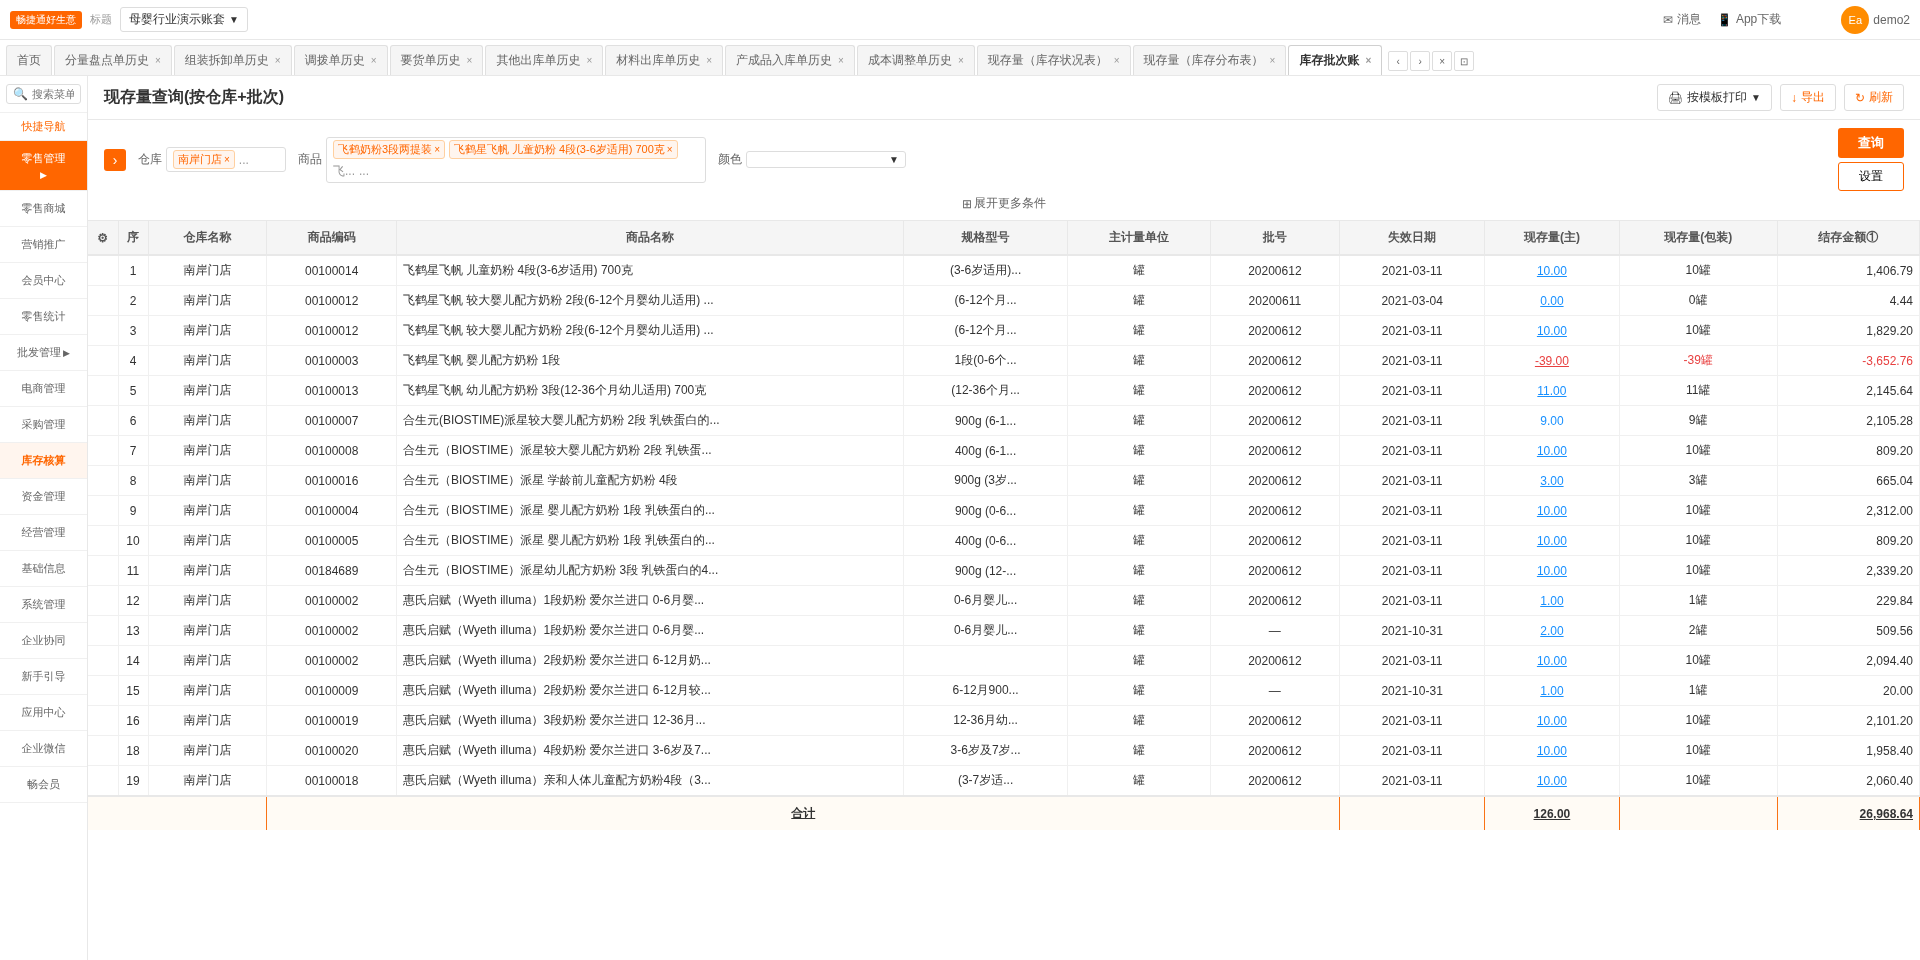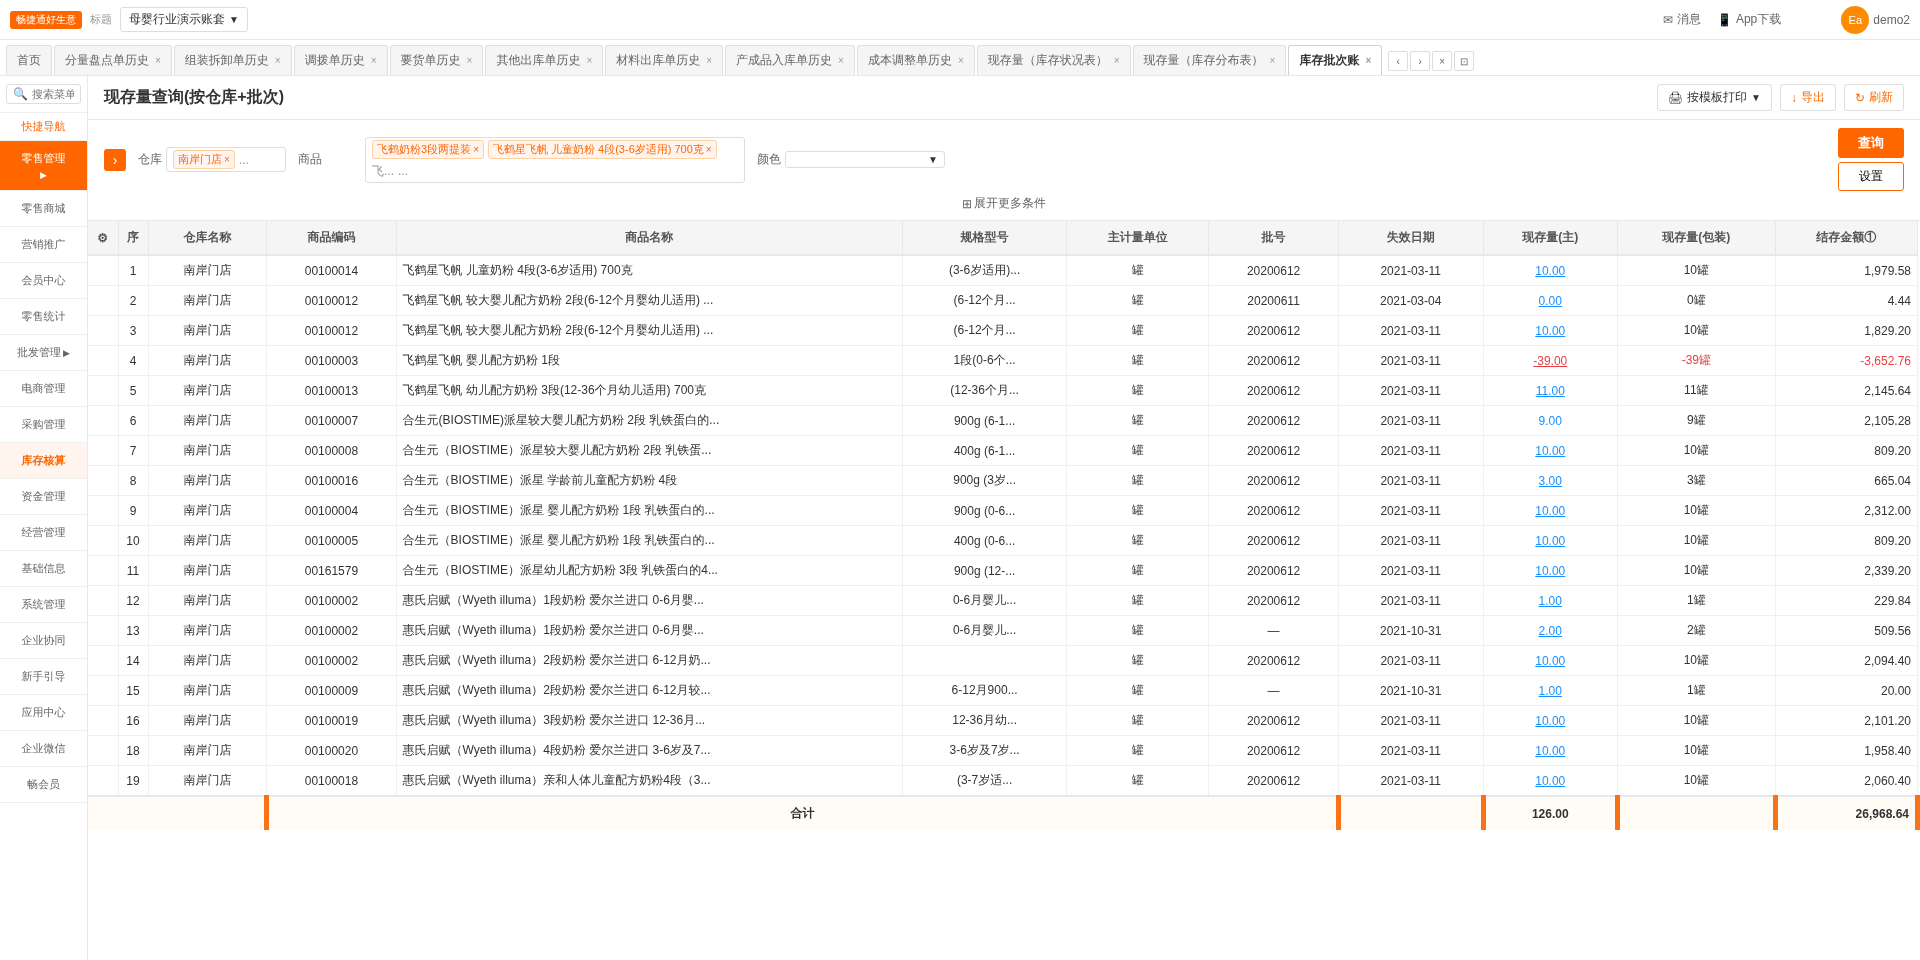--- a/index.html
+++ b/index.html
@@ -391,21 +391,22 @@
       max-width: 200px;
     }
     tfoot tr {
       background: #fffbf5;
       border-top: 2px solid #e8e8e8;
       font-weight: bold;
     }
     tfoot td {
       padding: 8px 6px;
       text-align: center;
-      border-right: 5px solid #f97316;
+      border-right: 1px solid #f97316;
+      text-decoration: underline;
     }
 
     
     ::-webkit-scrollbar { width: 6px; height: 6px; }
     ::-webkit-scrollbar-track { background: #f1f1f1; }
     ::-webkit-scrollbar-thumb { background: #ccc; border-radius: 3px; }
   </style>
 </head>
 <body>
 
@@ -590,21 +591,21 @@
             <div class="filter-tag">
               <span>南岸门店</span>
               <span class="tag-x">×</span>
             </div>
             <span class="filter-ellipsis">...</span>
           </div>
         </div>
 
         <div class="filter-item">
           <span class="filter-label">商品</span>
-          <div class="filter-tags" style="max-width:380px;margin-left:39px;">
+          <div class="filter-tags" style="max-width:380px;">
             <div class="filter-tag">
               <span>飞鹤奶粉3段两提装</span>
               <span class="tag-x">×</span>
             </div>
             <div class="filter-tag">
               <span>飞鹤星飞帆 儿童奶粉 4段(3-6岁适用) 700克</span>
               <span class="tag-x">×</span>
             </div>
             <span class="filter-ellipsis">飞...</span>
             <span class="filter-ellipsis">...</span>
@@ -656,21 +657,21 @@
     <td>1</td>
     <td>南岸门店</td>
     <td>00100014</td>
     <td style="text-align:left;max-width:260px;overflow:hidden;text-overflow:ellipsis;" title="飞鹤星飞帆 儿童奶粉 4段(3-6岁适用) 700克">飞鹤星飞帆 儿童奶粉 4段(3-6岁适用) 700克</td>
     <td>(3-6岁适用)...</td>
     <td>罐</td>
     <td>20200612</td>
     <td>2021-03-11</td>
     <td style="text-decoration:underline;cursor:pointer;color:#1890ff;">10.00</td>
     <td style="">10罐</td>
-    <td style="text-align:right;">1,979.58</td>
+    <td style="text-align:right;">1,406.79</td>
   </tr>
             <tr>
     <td></td>
     <td>2</td>
     <td>南岸门店</td>
     <td>00100012</td>
     <td style="text-align:left;max-width:260px;overflow:hidden;text-overflow:ellipsis;" title="飞鹤星飞帆 较大婴儿配方奶粉 2段(6-12个月婴幼儿适用) ...">飞鹤星飞帆 较大婴儿配方奶粉 2段(6-12个月婴幼儿适用) ...</td>
     <td>(6-12个月...</td>
     <td>罐</td>
     <td>20200611</td>
@@ -788,21 +789,21 @@
     <td>20200612</td>
     <td>2021-03-11</td>
     <td style="text-decoration:underline;cursor:pointer;color:#1890ff;">10.00</td>
     <td style="">10罐</td>
     <td style="text-align:right;">809.20</td>
   </tr>
             <tr>
     <td></td>
     <td>11</td>
     <td>南岸门店</td>
-    <td>00161579</td>
+    <td>00184689</td>
     <td style="text-align:left;max-width:260px;overflow:hidden;text-overflow:ellipsis;" title="合生元（BIOSTIME）派星幼儿配方奶粉 3段 乳铁蛋白的4...">合生元（BIOSTIME）派星幼儿配方奶粉 3段 乳铁蛋白的4...</td>
     <td>900g (12-...</td>
     <td>罐</td>
     <td>20200612</td>
     <td>2021-03-11</td>
     <td style="text-decoration:underline;cursor:pointer;color:#1890ff;">10.00</td>
     <td style="">10罐</td>
     <td style="text-align:right;">2,339.20</td>
   </tr>
             <tr>

